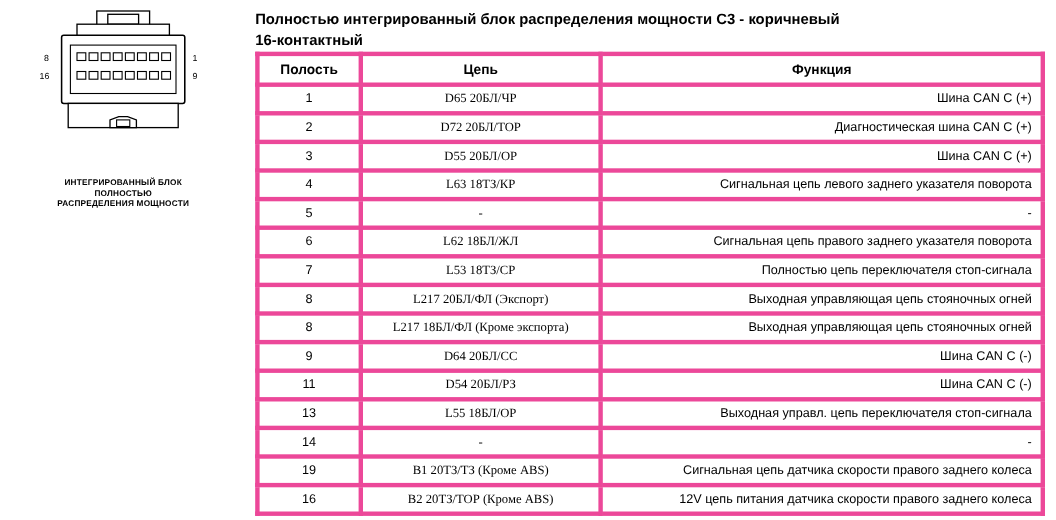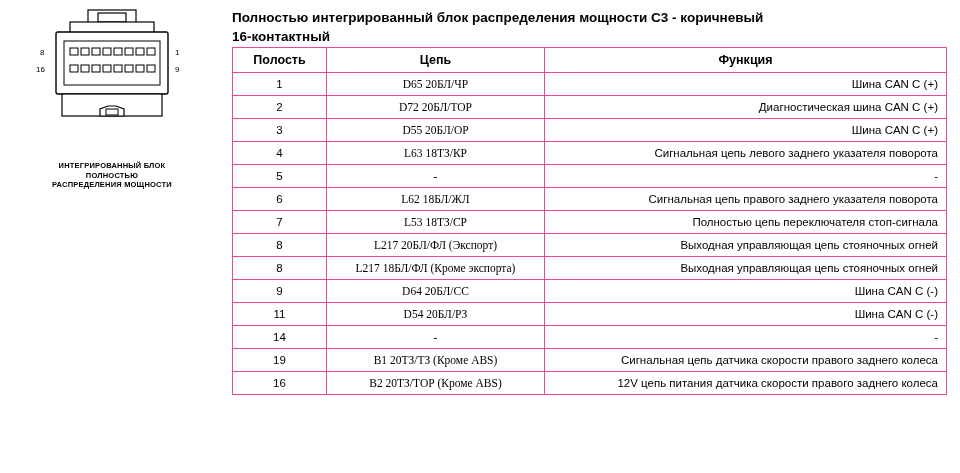--- a/index.html
+++ b/index.html
@@ -60,21 +60,21 @@
     left: 232px;
     top: 47px;
     width: 714px;
   }
   table {
     border-collapse: collapse;
     width: 714px;
     table-layout: fixed;
   }
   th, td {
-    border: 1px solid #ec4899;
+    border: 4px solid #ec4899;
     font-size: 11.5px;
     height: 22px;
     padding: 0 8px;
     vertical-align: middle;
     white-space: nowrap;
     overflow: hidden;
   }
   thead th {
     font-weight: bold;
     font-size: 12.5px;
@@ -210,20 +210,25 @@
           <td class="pin">9</td>
           <td class="circuit">D64 20БЛ/СС</td>
           <td class="func">Шина CAN C (-)</td>
         </tr>
         <tr>
           <td class="pin">11</td>
           <td class="circuit">D54 20БЛ/РЗ</td>
           <td class="func">Шина CAN C (-)</td>
         </tr>
         <tr>
+          <td class="pin">13</td>
+          <td class="circuit">L55 18БЛ/ОР</td>
+          <td class="func">Выходная управл. цепь переключателя стоп-сигнала</td>
+        </tr>
+        <tr>
           <td class="pin">14</td>
           <td class="circuit">-</td>
           <td class="func">-</td>
         </tr>
         <tr>
           <td class="pin">19</td>
           <td class="circuit">B1 20ТЗ/ТЗ (Кроме ABS)</td>
           <td class="func">Сигнальная цепь датчика скорости правого заднего колеса</td>
         </tr>
         <tr>

